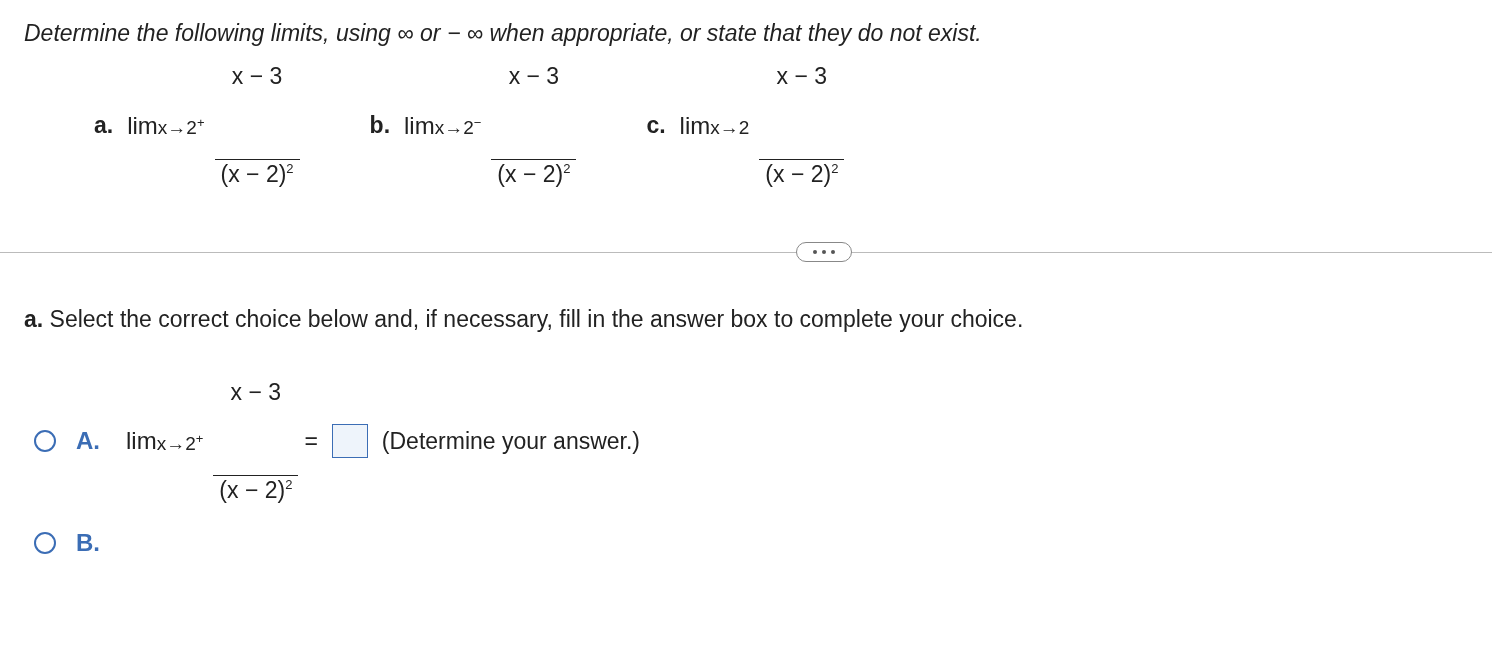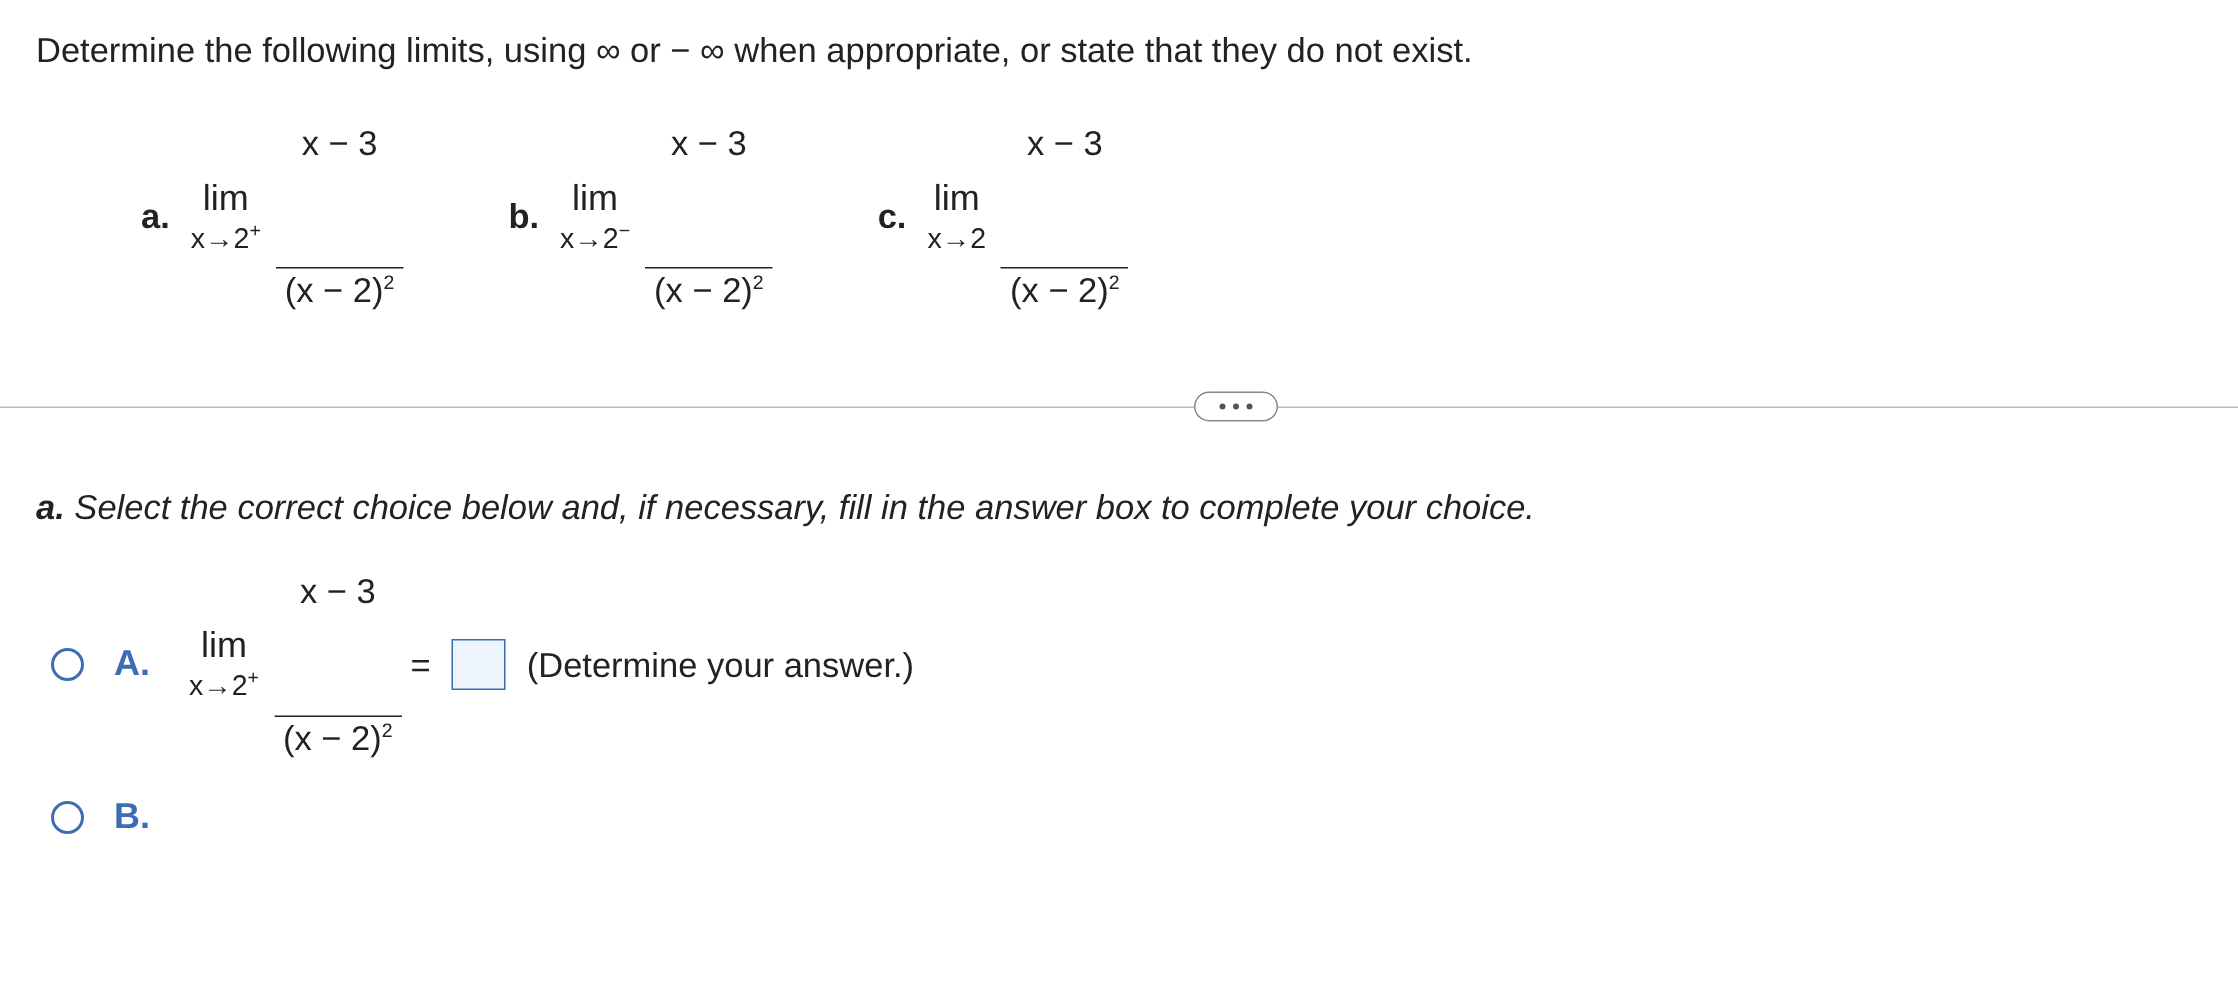--- a/index.html
+++ b/index.html
@@ -4,33 +4,32 @@
 <style>
   * { box-sizing: border-box; }
   body {
     margin: 0;
     padding: 20px 24px;
     font-family: Arial, Helvetica, sans-serif;
     font-size: 23px;
     color: #222;
     width: 1492px;
   }
-  .question-text { margin-bottom: 36px; }
+  .question-text { margin-bottom: 17px; font-style: italic; }
   .parts-row {
     display: flex;
     gap: 70px;
     padding-left: 70px;
     margin-bottom: 50px;
   }
   .part { display: flex; align-items: center; gap: 14px; }
   .part-label { font-weight: bold; align-self: center; }
   .limit-expr { display: flex; align-items: center; }
   .lim-block {
     display: flex;
-    flex-direction: column;
     align-items: center;
     line-height: 1;
   }
   .lim-top { font-size: 24px; }
   .lim-sub { font-size: 19px; margin-top: 2px; white-space: nowrap; text-align: center; }
   .sup { font-size: 13px; vertical-align: super; }
   .fraction {
     display: inline-flex;
     flex-direction: column;
     align-items: center;
@@ -69,21 +68,21 @@
     align-items: center;
     justify-content: center;
     gap: 5px;
     cursor: pointer;
   }
   .dots-pill span {
     width: 4px; height: 4px;
     background: #555;
     border-radius: 50%;
   }
-  .sub-question { margin-bottom: 30px; font-style: italic; }
+  .sub-question { margin-bottom: 47px; }
   .sub-label { font-weight: bold; }
   .choices { padding-left: 10px; }
   .choice-row {
     display: flex;
     align-items: center;
     gap: 20px;
     margin-bottom: 26px;
   }
   .radio {
     width: 22px; height: 22px;

